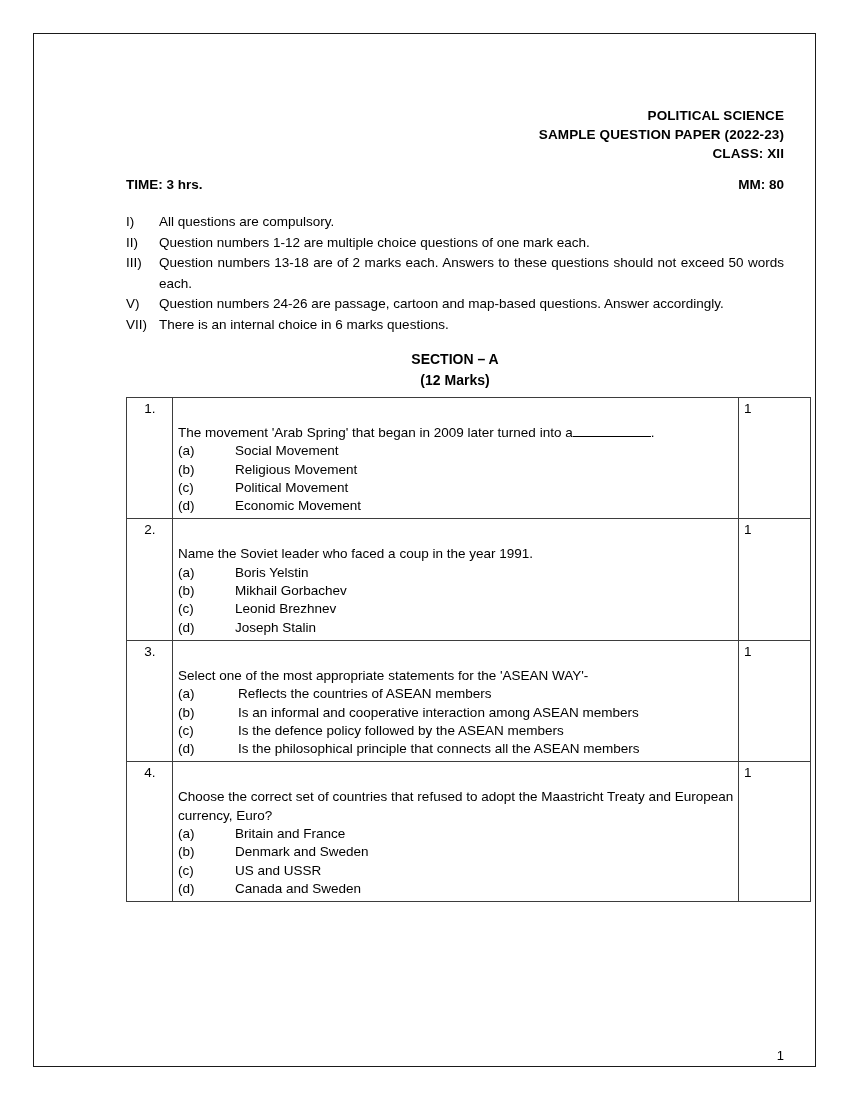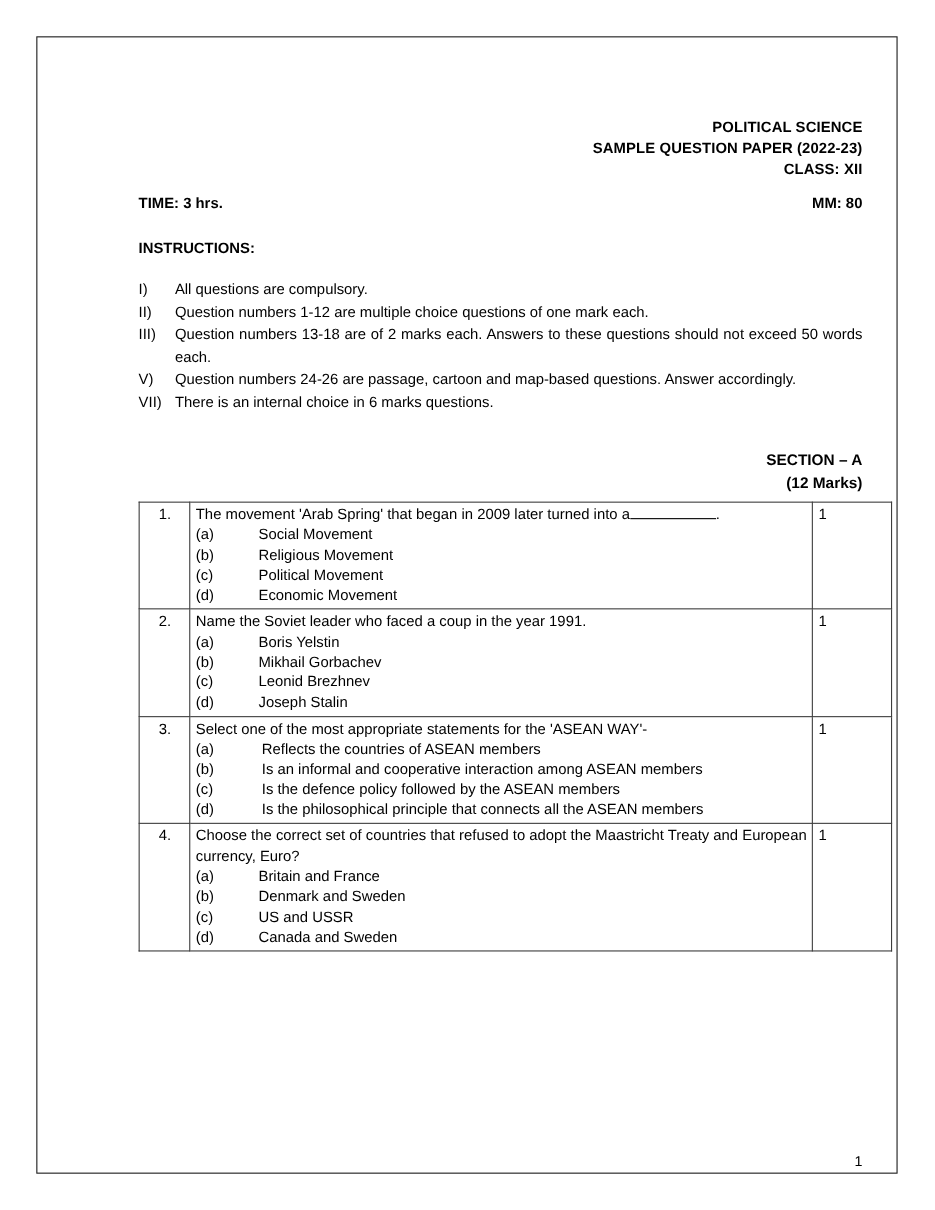--- a/index.html
+++ b/index.html
@@ -82,24 +82,24 @@
     text-align: justify;
     text-justify: inter-word;
   }
   
   .instr-text.multi {
     text-align: justify;
   }
 
   
   .section-head {
-    text-align: right;
+    text-align: center;
     font-weight: bold;
     font-size: 14px;
-    margin-top: 32px;
+    margin-top: 14px;
     line-height: 21px;
   }
 
   
   table.qtable {
     border-collapse: collapse;
     width: 656px;
     margin-top: 6px;
     table-layout: fixed;
   }
@@ -118,20 +118,21 @@
   }
   td.col-body {
     width: 556px;
   }
   td.col-marks {
     width: 62px;
     padding-left: 6px;
   }
   .q-stem {
     display: block;
+    margin-top: 24px;
   }
   .opt-row {
     display: flex;
   }
   .opt-label {
     flex: 0 0 57px;
     width: 57px;
   }
   .opt-label.tight {
     flex: 0 0 60px;
@@ -170,21 +171,20 @@
       <div>POLITICAL SCIENCE</div>
       <div>SAMPLE QUESTION PAPER (2022-23)</div>
       <div>CLASS: XII</div>
     </div>
 
     <div class="time-row">
       <span>TIME: 3 hrs.</span>
       <span>MM: 80</span>
     </div>
 
-    <div class="instructions-title">INSTRUCTIONS:</div>
 
     <div class="instr-list">
       <div class="instr-item">
         <span class="instr-num">I)</span>
         <span class="instr-text">All questions are compulsory.</span>
       </div>
       <div class="instr-item">
         <span class="instr-num">II)</span>
         <span class="instr-text">Question numbers 1-12 are multiple choice questions of one mark each.</span>
       </div>

